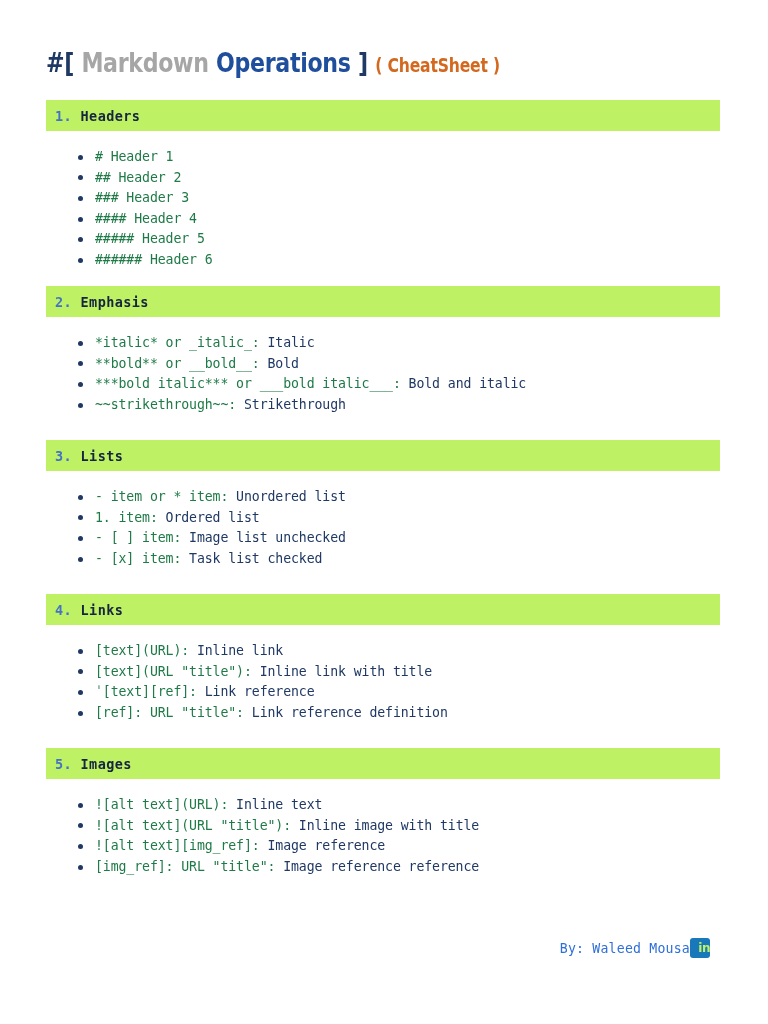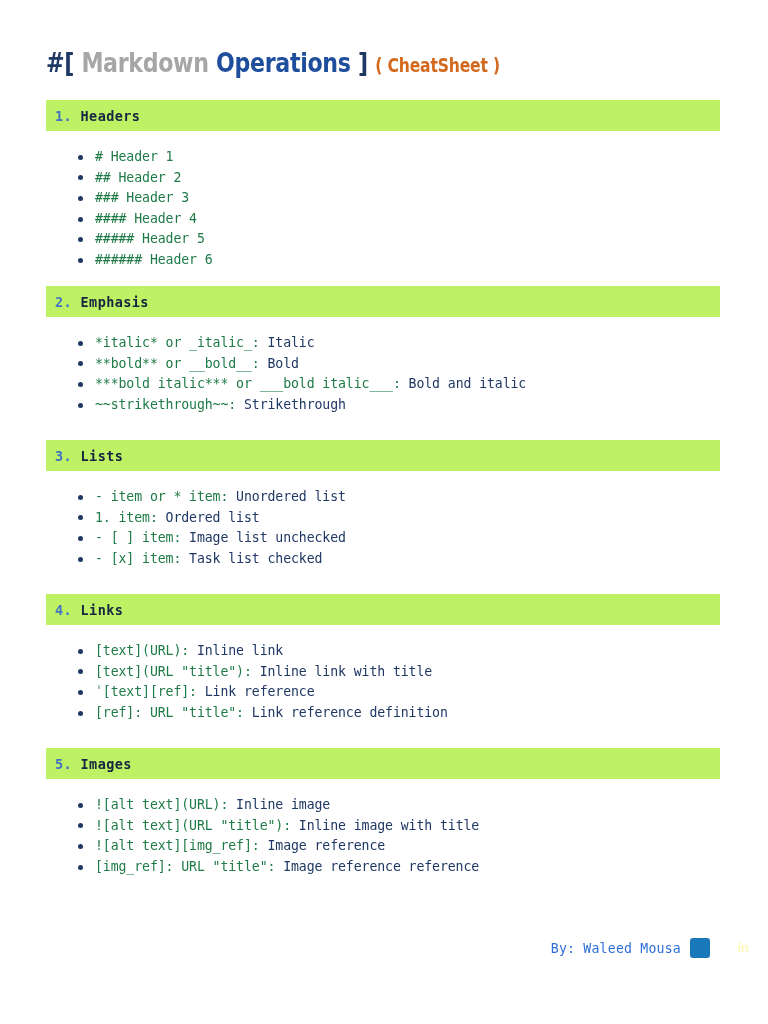--- a/index.html
+++ b/index.html
@@ -110,21 +110,20 @@
     letter-spacing: -0.1px;
   }
 
   
   .footer {
     position: absolute;
     right: 46px;
     top: 938px;
     display: flex;
     align-items: center;
-    gap: 9px;
     white-space: nowrap;
   }
   .footer .by {
     font-family: "DejaVu Sans Mono", monospace;
     font-size: 13.2px;
     color: #2E6FD9;
     letter-spacing: 0.2px;
   }
   .li-icon {
     width: 20px;
@@ -132,28 +131,27 @@
     border-radius: 3px;
     background: #1878B9;
     display: inline-block;
     position: relative;
     flex: 0 0 auto;
   }
   .li-icon .li-txt {
     position: absolute;
     left: 0; right: 0; top: 50%;
     transform: translateY(-50%);
-    text-align: left;
-    color: #fef9c3;
+    text-align: right;
+    color: #bef264;
     font-family: "DejaVu Sans", sans-serif;
     font-weight: bold;
     font-size: 12px;
     line-height: 1;
     letter-spacing: -0.5px;
-    padding-left: 47px;
   }
 </style>
 </head>
 <body>
 
 <div class="page">
 
   <div class="title">
     <span class="t-hash">#</span><span class="t-brk">[</span> <span class="t-md">Markdown</span> <span class="t-ops">Operations</span> <span class="t-brk">]</span> <span class="t-cheat">( CheatSheet )</span>
   </div>
@@ -212,21 +210,21 @@
     <li><span class="bullet"></span><span class="code">[ref]: URL "title":</span><span class="desc"> Link reference definition</span></li>
   </ul>
 
   <div class="sec-bar" style="top:748px">
     <div class="sec-inner">
       <span class="sec-num">5.</span>
       <span class="sec-title">Images</span>
     </div>
   </div>
   <ul class="sec-list" style="top:795px">
-    <li><span class="bullet"></span><span class="code">![alt text](URL):</span><span class="desc"> Inline image</span></li>
+    <li><span class="bullet"></span><span class="code">![alt text](URL):</span><span class="desc"> Inline text</span></li>
     <li><span class="bullet"></span><span class="code">![alt text](URL "title"):</span><span class="desc"> Inline image with title</span></li>
     <li><span class="bullet"></span><span class="code">![alt text][img_ref]:</span><span class="desc"> Image reference</span></li>
     <li><span class="bullet"></span><span class="code">[img_ref]: URL "title":</span><span class="desc"> Image reference reference</span></li>
   </ul>
 
   <div class="footer">
     <span class="by">By: Waleed Mousa</span>
     <span class="li-icon">
       <span class="li-txt">in</span>
     </span>

